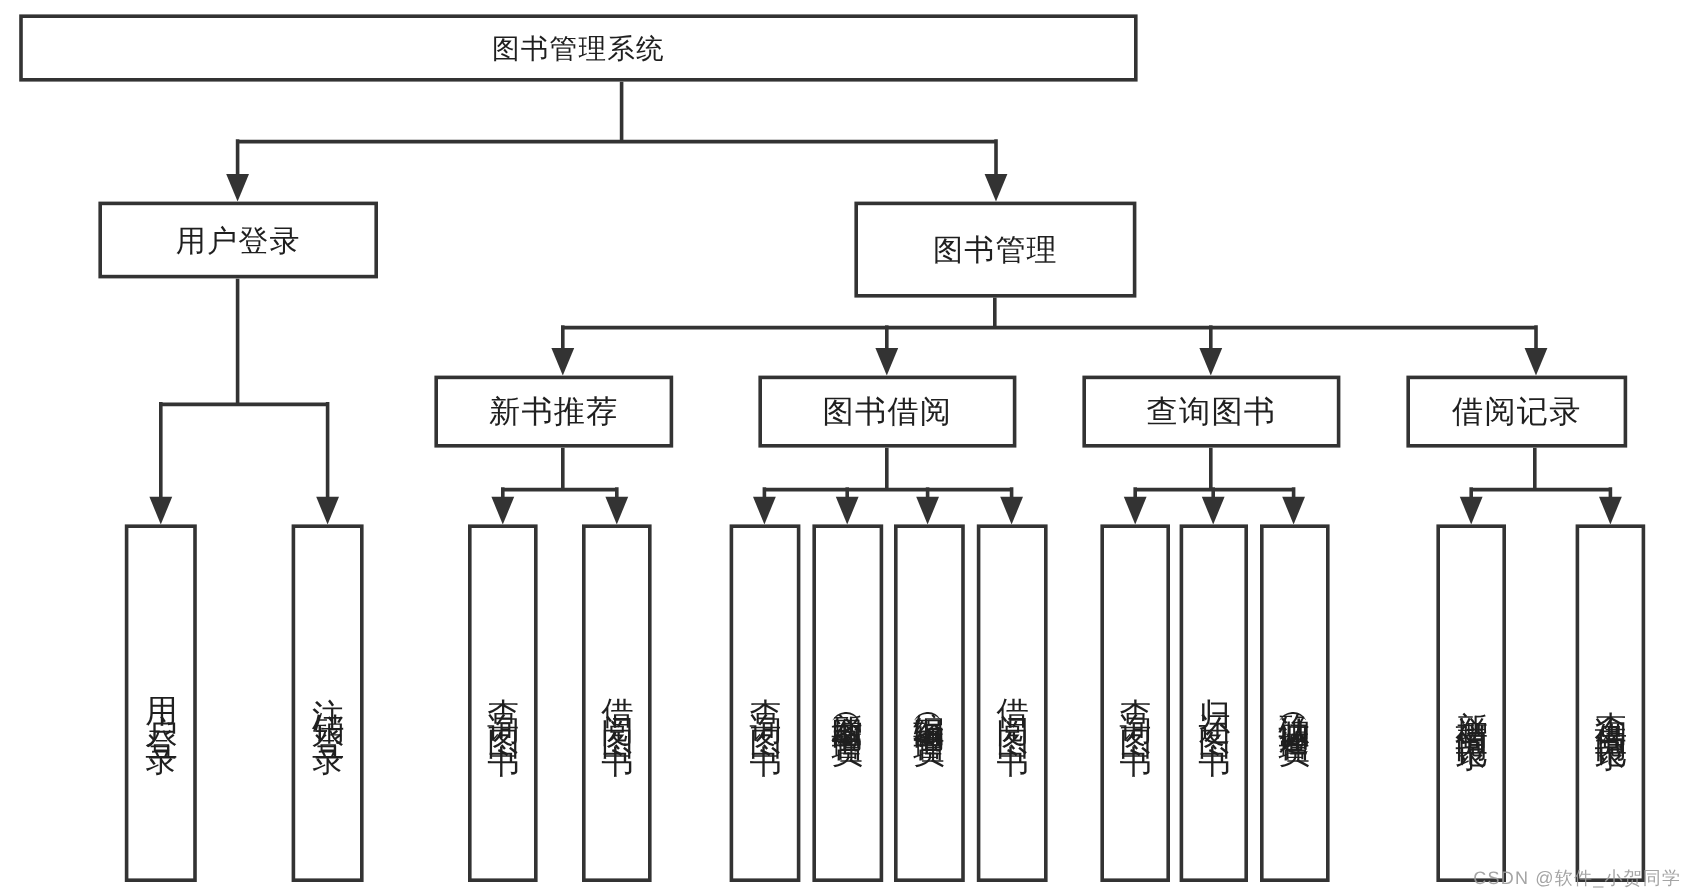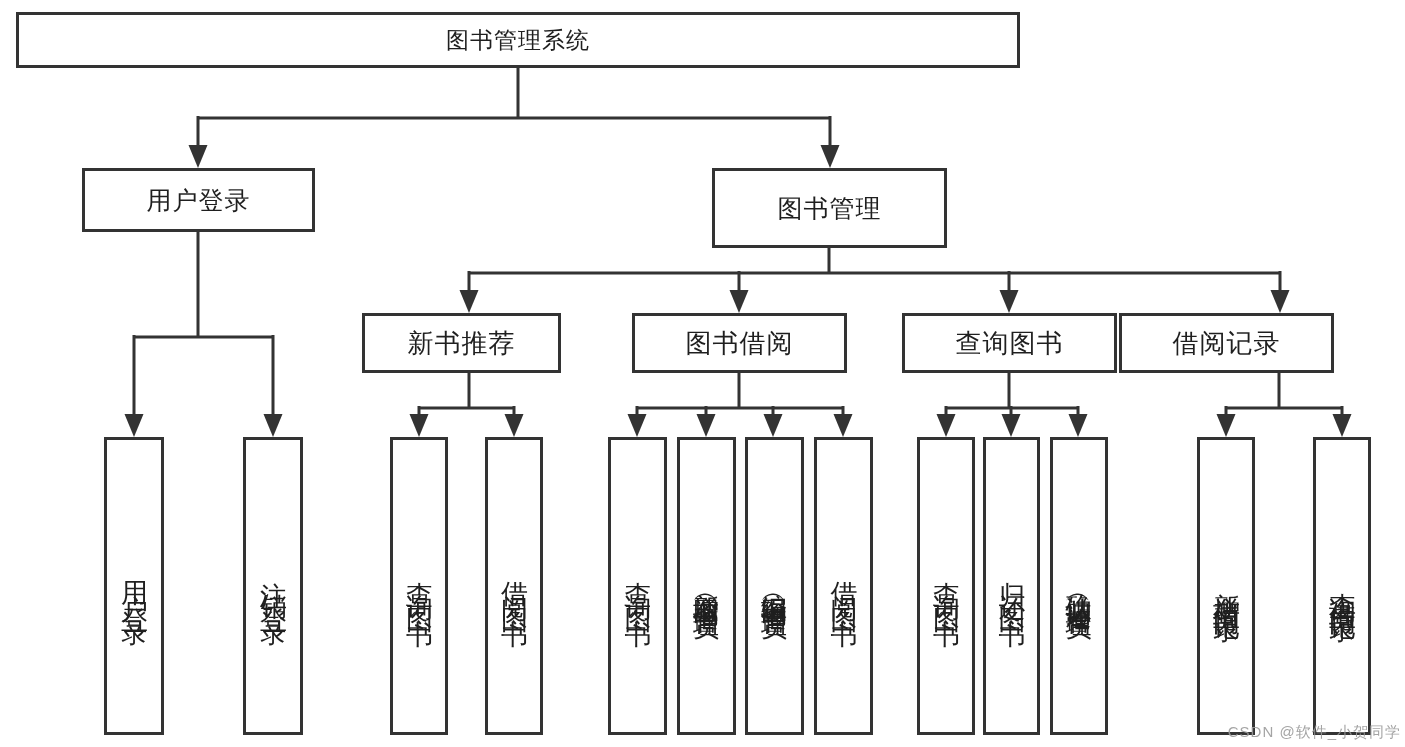--- a/index.html
+++ b/index.html
@@ -99,41 +99,41 @@
     <polygon points="696.5,414 715.5,414 706,437"></polygon>
     <polygon points="763.5,414 782.5,414 773,437"></polygon>
     <polygon points="833.5,414 852.5,414 843,437"></polygon>
     <polygon points="936.5,414 955.5,414 946,437"></polygon>
     <polygon points="1001.5,414 1020.5,414 1011,437"></polygon>
     <polygon points="1068.5,414 1087.5,414 1078,437"></polygon>
     <polygon points="1216.5,414 1235.5,414 1226,437"></polygon>
     <polygon points="1332.5,414 1351.5,414 1342,437"></polygon>
   </svg>
 
-  <div class="node" style="left:16px;top:12px;width:1004px;height:56px">
+  <div class="node" style="left:16px;top:12px;width:932px;height:56px">
     <span class="hl t1">图书管理系统</span>
   </div>
 
   <div class="node" style="left:82px;top:168px;width:233px;height:64px">
     <span class="hl t2">用户登录</span>
   </div>
   <div class="node" style="left:712px;top:168px;width:235px;height:80px">
     <span class="hl t2">图书管理</span>
   </div>
 
   <div class="node" style="left:362px;top:313px;width:199px;height:60px">
     <span class="hl t3">新书推荐</span>
   </div>
   <div class="node" style="left:632px;top:313px;width:215px;height:60px">
     <span class="hl t3">图书借阅</span>
   </div>
   <div class="node" style="left:902px;top:313px;width:215px;height:60px">
     <span class="hl t3">查询图书</span>
   </div>
-  <div class="node" style="left:1119px;top:313px;width:215px;height:60px">
+  <div class="node" style="left:1172px;top:313px;width:184px;height:60px">
     <span class="hl t3">借阅记录</span>
   </div>
 
   <div class="node" style="left:104px;top:437px;width:60px;height:298px">
     <span class="vl">用户登录</span>
   </div>
   <div class="node" style="left:243px;top:437px;width:60px;height:298px">
     <span class="vl">注销登录</span>
   </div>
 

